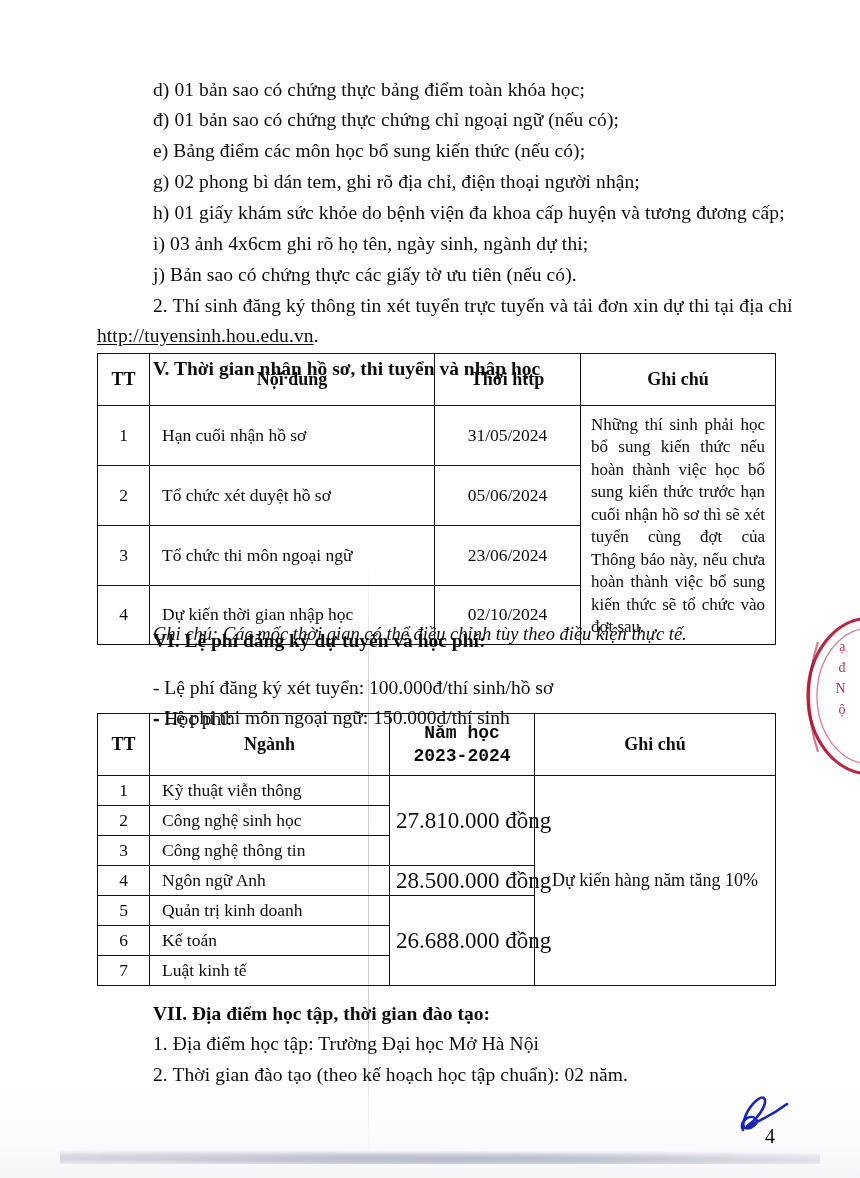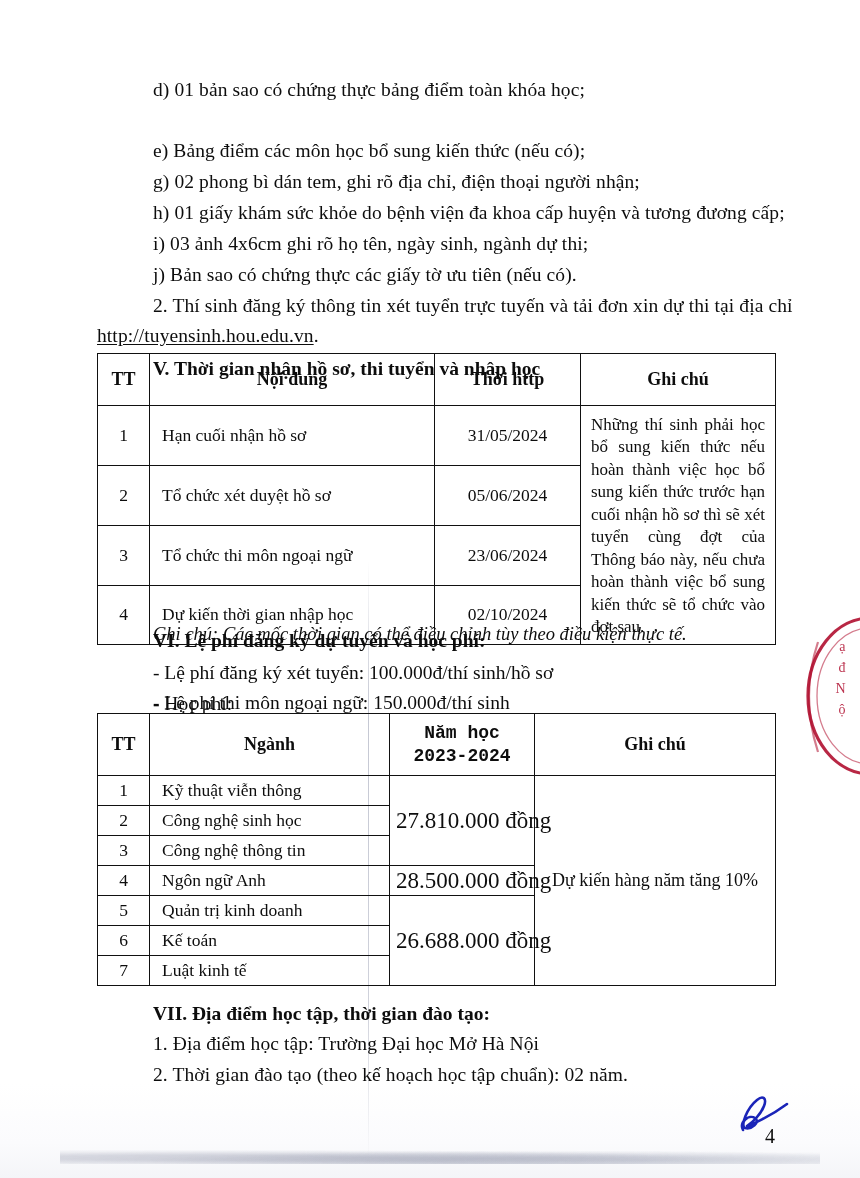--- a/index.html
+++ b/index.html
@@ -73,20 +73,21 @@
     font-style: italic;
     font-size: 18.5px;
     white-space: nowrap;
   }
   .note-italic .lbl { font-style: italic; }
   .fee-line {
     position: absolute;
     left: 153px;
     font-size: 19.5px;
     white-space: nowrap;
+    margin-top: 15px;
   }
 
   
   .doc-table {
     position: absolute;
     border-collapse: collapse;
     table-layout: fixed;
     font-size: 17.5px;
     padding-left: 7px;
   }
@@ -185,20 +186,21 @@
 </head>
 <body>
 
 <div class="page">
   <div class="scan-tint"></div>
   <div class="fold-line"></div>
 
   <div class="content">
 
     <div class="body-text indent-item" style="top:80px">d) 01 bản sao có chứng thực bảng điểm toàn khóa học;</div>
+    <div class="body-text indent-item" style="top:110px">đ) 01 bản sao có chứng thực chứng chỉ ngoại ngữ (nếu có);</div>
     <div class="body-text indent-item" style="top:141px">e) Bảng điểm các môn học bổ sung kiến thức (nếu có);</div>
     <div class="body-text indent-item" style="top:172px">g) 02 phong bì dán tem, ghi rõ địa chỉ, điện thoại người nhận;</div>
     <div class="body-text indent-item" style="top:203px">h) 01 giấy khám sức khỏe do bệnh viện đa khoa cấp huyện và tương đương cấp;</div>
     <div class="body-text indent-item" style="top:234px">i) 03 ảnh 4x6cm ghi rõ họ tên, ngày sinh, ngành dự thi;</div>
     <div class="body-text indent-item" style="top:265px">j) Bản sao có chứng thực các giấy tờ ưu tiên (nếu có).</div>
 
     <div class="body-text para-2" style="top:296px">2. Thí sinh đăng ký thông tin xét tuyển trực tuyến và tải đơn xin dự thi tại địa chỉ</div>
     <div class="body-text url-line" style="top:326px">
       <span class="url">http://tuyensinh.hou.edu.vn</span><span>.</span>
     </div>

